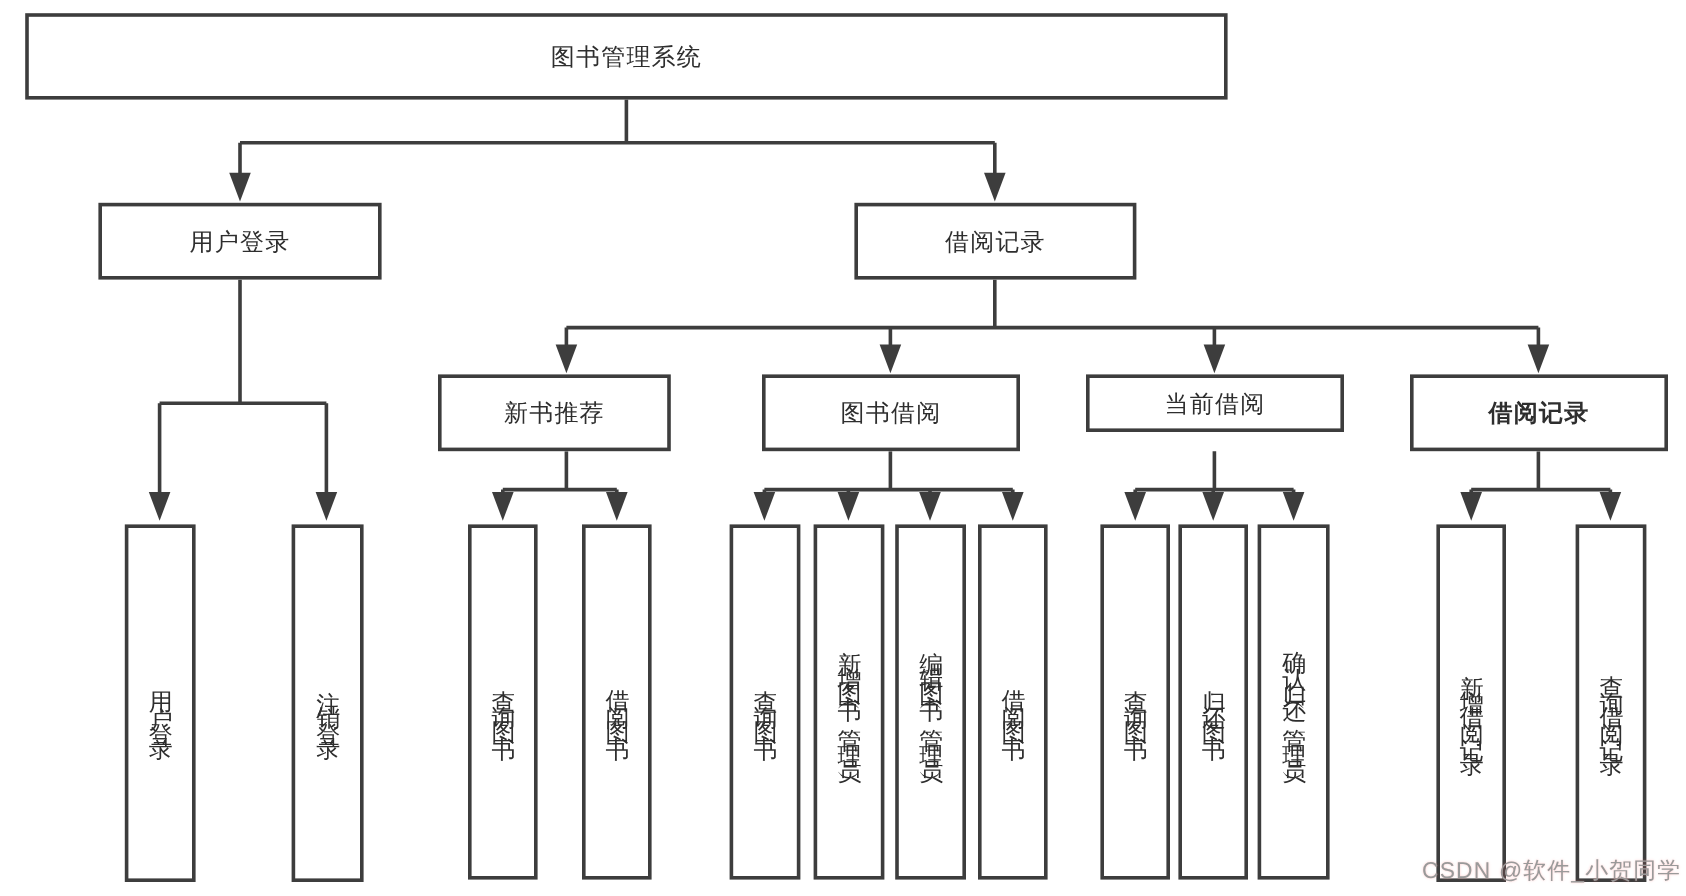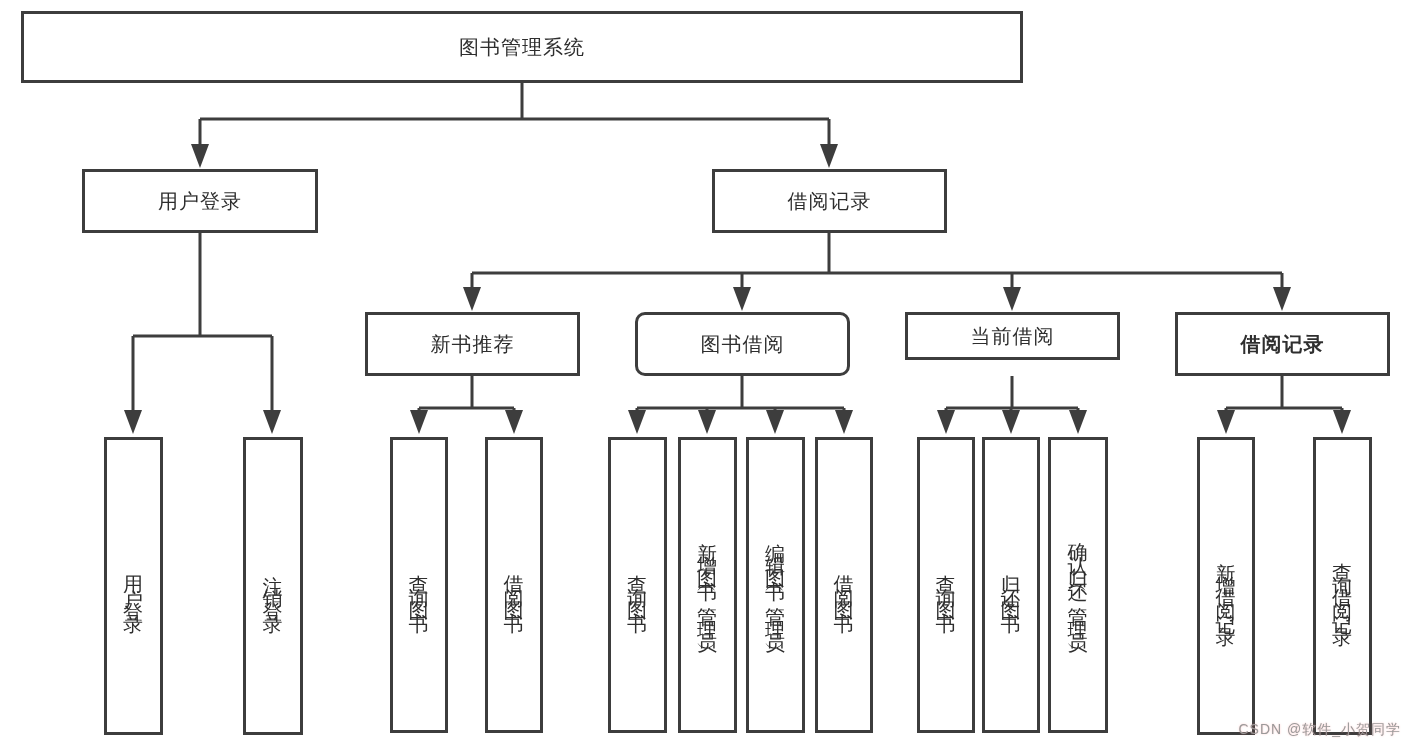--- a/index.html
+++ b/index.html
@@ -25,21 +25,21 @@
     text-orientation:mixed;
     font-size:20px;
     letter-spacing:13px;
     line-height:1;
     color:#2e2e2e;
     white-space:nowrap;
   }
   .watermark{
     position:absolute;
     right:4px;bottom:8px;
-    font-size:14px;
+    font-size:19px;
     color:#9a9a9a;
     text-shadow:0 0 2px rgba(255,130,130,0.45);
     letter-spacing:1px;
     white-space:nowrap;
   }
 </style>
 </head>
 <body>
 
 <div id="canvas">
@@ -95,24 +95,24 @@
     <span>图书管理系统</span>
   </div>
 
   <div class="node hnode" style="left:82px;top:169px;width:236px;height:64px;">
     <span>用户登录</span>
   </div>
   <div class="node hnode" style="left:712px;top:169px;width:235px;height:64px;">
     <span>借阅记录</span>
   </div>
 
-  <div class="node hnode" style="left:365px;top:312px;width:215px;height:64px;font-family:Liberation Serif, serif;">
+  <div class="node hnode" style="left:365px;top:312px;width:194px;height:64px;font-family:Liberation Serif, serif;">
     <span>新书推荐</span>
   </div>
-  <div class="node hnode" style="left:635px;top:312px;width:215px;height:64px;border-radius:10px;">
+  <div class="node hnode" style="left:635px;top:312px;width:215px;height:64px;">
     <span>图书借阅</span>
   </div>
   <div class="node hnode" style="left:905px;top:312px;width:215px;height:48px;">
     <span>当前借阅</span>
   </div>
   <div class="node hnode" style="left:1175px;top:312px;width:215px;height:64px;font-weight:bold;">
     <span>借阅记录</span>
   </div>
 
   <div class="node vnode" style="left:104px;top:437px;width:59px;height:298px;">

